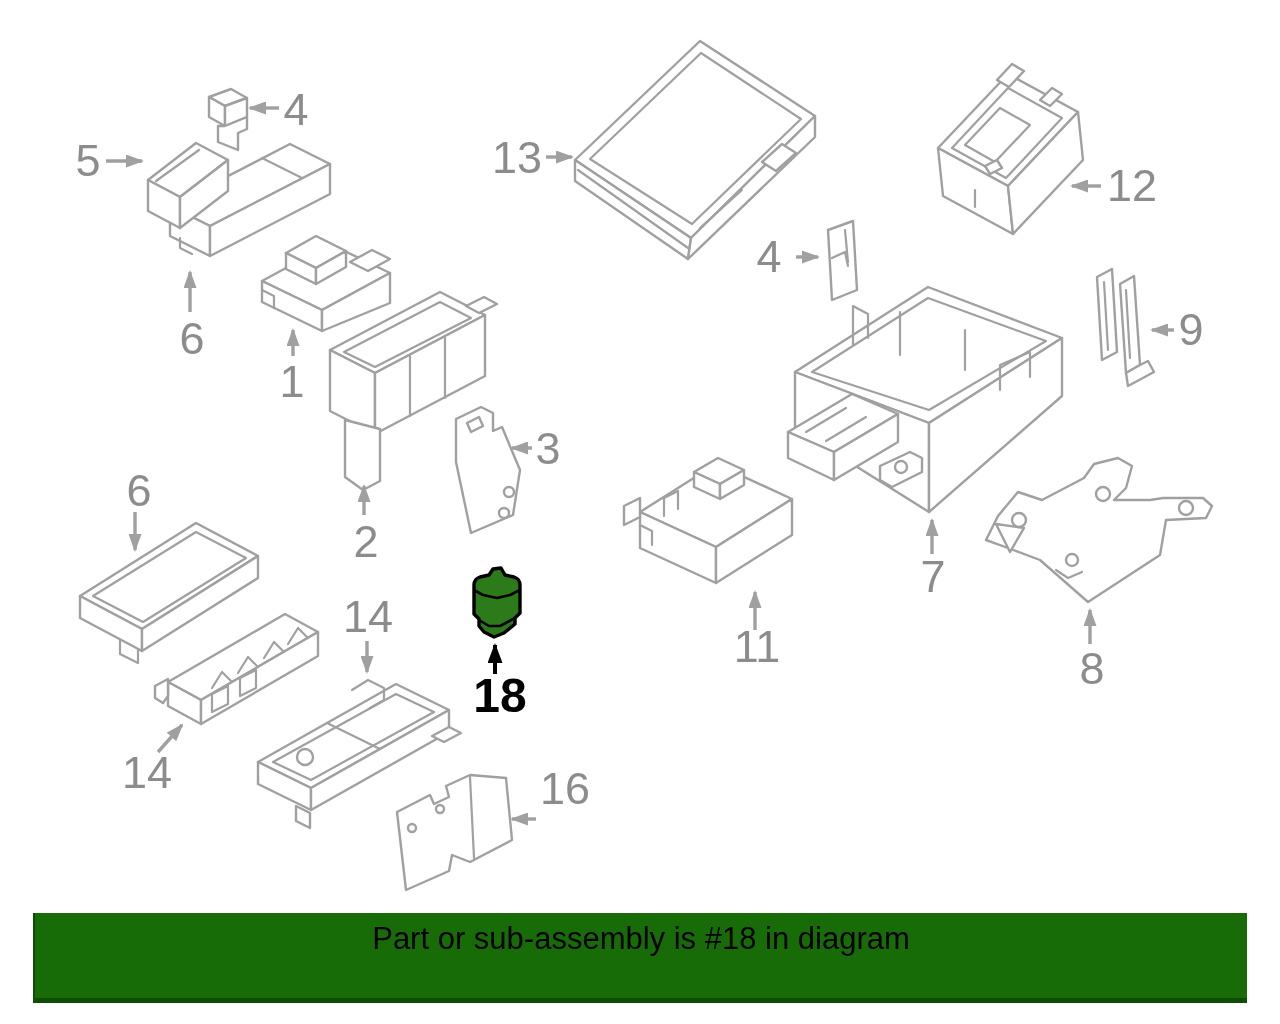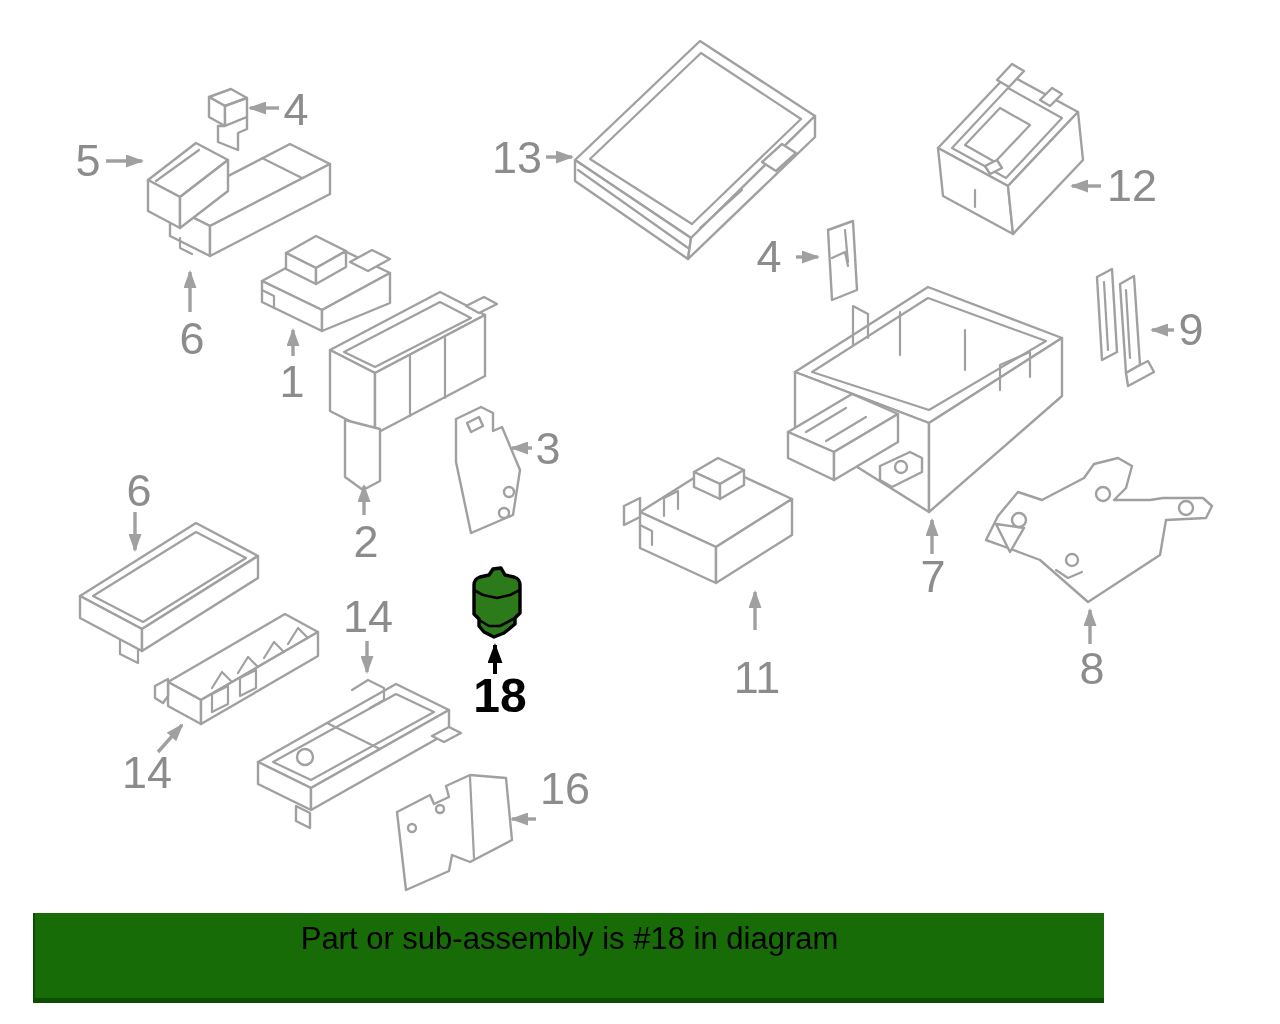--- a/index.html
+++ b/index.html
@@ -10,21 +10,21 @@
   .d{fill:none;stroke:var(--line,#a0a0a0);stroke-width:2.2;stroke-linejoin:round;stroke-linecap:round;}
   .arrow{fill:none;stroke:var(--line,#a0a0a0);stroke-width:3.4;}
   .arrow-hl{fill:none;stroke:var(--arrow_black,#000);stroke-width:4;}
   .mk-g{fill:var(--line,#a0a0a0);}
   .mk-b{fill:var(--arrow_black,#000);}
   .hl-f{fill:var(--highlight_fill,#2d7a1b);stroke:var(--highlight_stroke,#000);stroke-width:3.4;stroke-linejoin:round;}
   .hl-d{fill:none;stroke:var(--highlight_stroke,#000);stroke-width:2.6;stroke-linejoin:round;}
   .callout{position:absolute;transform:translate(-50%,-50%);font-size:45px;line-height:1;
            color:var(--label,#8c8c8c);white-space:nowrap;}
   .callout.hl{color:var(--banner_text,#000);font-weight:bold;font-size:48px;}
-  .banner{position:absolute;left:33px;top:913px;width:1071px;height:90px;box-sizing:border-box;
+  .banner{position:absolute;left:33px;top:913px;width:1214px;height:90px;box-sizing:border-box;
           background:var(--banner_bg,#186c08);border-bottom:5px solid var(--banner_border,#0b4e04);
           border-left:2px solid var(--banner_border,#0b4e04);
           color:var(--banner_text,#000);text-align:center;font-size:31px;line-height:37px;padding-top:7px;}
 </style>
 </head>
 <body>
 
 <div class="stage">
   <svg class="canvas" width="1280" height="1024" viewBox="0 0 1280 1024">
     <defs>
@@ -232,21 +232,21 @@
   <div class="callout" style="left:292px;top:381px">1</div>
   <div class="callout" style="left:366px;top:541px">2</div>
   <div class="callout" style="left:548px;top:448px">3</div>
   <div class="callout" style="left:296px;top:109px">4</div>
   <div class="callout" style="left:88px;top:160px">5</div>
   <div class="callout" style="left:192px;top:338px">6</div>
   <div class="callout" style="left:933px;top:576px">7</div>
   <div class="callout" style="left:1092px;top:668px">8</div>
   <div class="callout" style="left:1191px;top:329px">9</div>
   <div class="callout" style="left:769px;top:256px">4</div>
-  <div class="callout" style="left:757px;top:677px">11</div>
+  <div class="callout" style="left:757px;top:646px">11</div>
   <div class="callout" style="left:1132px;top:185px">12</div>
   <div class="callout" style="left:517px;top:157px">13</div>
   <div class="callout" style="left:147px;top:772px">14</div>
   <div class="callout" style="left:368px;top:616px">14</div>
   <div class="callout" style="left:565px;top:788px">16</div>
   <div class="callout" style="left:139px;top:490px">6</div>
   <div class="callout hl" style="left:500px;top:696px">18</div>
 
   <div class="banner">
     <div>Part or sub-assembly is #18 in diagram</div>

